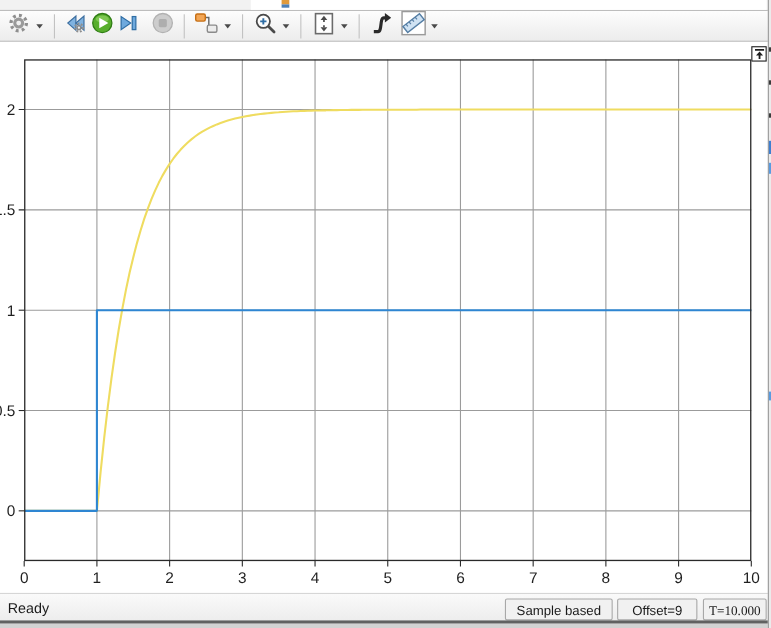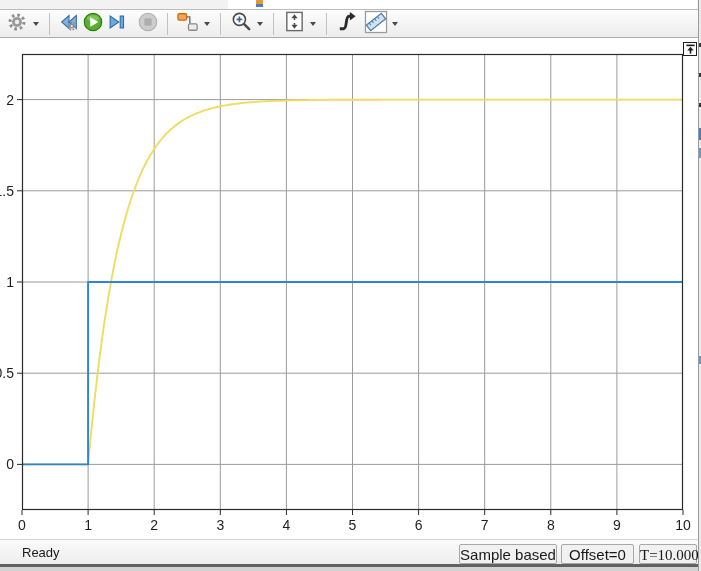--- a/index.html
+++ b/index.html
@@ -23,23 +23,23 @@
   .dd::after{content:"";width:0;height:0;border-left:3.5px solid transparent;border-right:3.5px solid transparent;border-top:4.5px solid #4a4a4a;}
   .sep{width:1px;height:22px;background:#c2c2c2;margin:0 7px;flex:0 0 auto;}
 
   
   #plot-region{position:absolute;left:0;top:38px;width:701px;height:501px;background:#ffffff;}
   #collapse-btn{position:absolute;left:683px;top:4px;width:14px;height:14px;background:#ffffff;border:1.5px solid #1d1d1d;box-sizing:border-box;display:flex;align-items:center;justify-content:center;}
 
   
   #status-bar{position:absolute;left:0;top:539px;width:701px;height:25px;
     background:linear-gradient(#fafafa,#ededed);border-top:1px solid #d6d6d6;box-sizing:border-box;}
-  #status-ready{position:absolute;left:22px;top:5px;font-size:13px;color:#1a1a1a;}
+  #status-ready{position:absolute;left:7px;top:5px;font-size:13px;color:#1a1a1a;}
   .status-panel{position:absolute;top:4px;height:20px;line-height:20px;border:1px solid #a8a8a8;border-radius:2px;
-    font-size:15px;color:#1a1a1a;text-align:center;box-sizing:border-box;background:#f1f1f1;}
+    font-size:12px;color:#1a1a1a;text-align:center;box-sizing:border-box;background:#f1f1f1;}
   #panel-sample{left:459px;width:98px;}
   #panel-offset{left:561px;width:73px;}
   #panel-time{left:639px;width:58px;font-family:Liberation Serif, serif;}
   #bottom-dark{position:absolute;left:0;top:564px;width:701px;height:3px;background:#616161;}
   #bottom-light{position:absolute;left:0;top:567px;width:701px;height:4px;background:#d2d2d2;}
 
   
   #right-edge{position:absolute;left:698px;top:0;width:3px;height:571px;background:#ebebeb;border-left:1px solid #9a9a9a;}
   .edge-mark{position:absolute;left:0;width:3px;}
 </style>
@@ -238,21 +238,21 @@
         <line x1="1.5" y1="1.5" x2="10.5" y2="1.5" stroke="#1d1d1d" stroke-width="1.8"></line>
         <polygon points="6,3 2.5,7 9.5,7" fill="#1d1d1d"></polygon>
         <line x1="6" y1="6.5" x2="6" y2="10.5" stroke="#1d1d1d" stroke-width="1.8"></line>
       </svg>
     </div>
   </div>
 
   <div id="status-bar">
     <span id="status-ready">Ready</span>
     <span id="panel-sample" class="status-panel">Sample based</span>
-    <span id="panel-offset" class="status-panel">Offset=0</span>
+    <span id="panel-offset" class="status-panel">Offset=9</span>
     <span id="panel-time" class="status-panel">T=10.000</span>
   </div>
   <div id="bottom-dark"></div>
   <div id="bottom-light"></div>
 
   <div id="right-edge">
     <div class="edge-mark" style="top:43px;height:4px;background:#3a3a3a;"></div>
     <div class="edge-mark" style="top:73px;height:4px;background:#3a3a3a;"></div>
     <div class="edge-mark" style="top:103px;height:4px;background:#3a3a3a;"></div>
     <div class="edge-mark" style="top:128px;height:12px;background:#3f7fd0;"></div>

